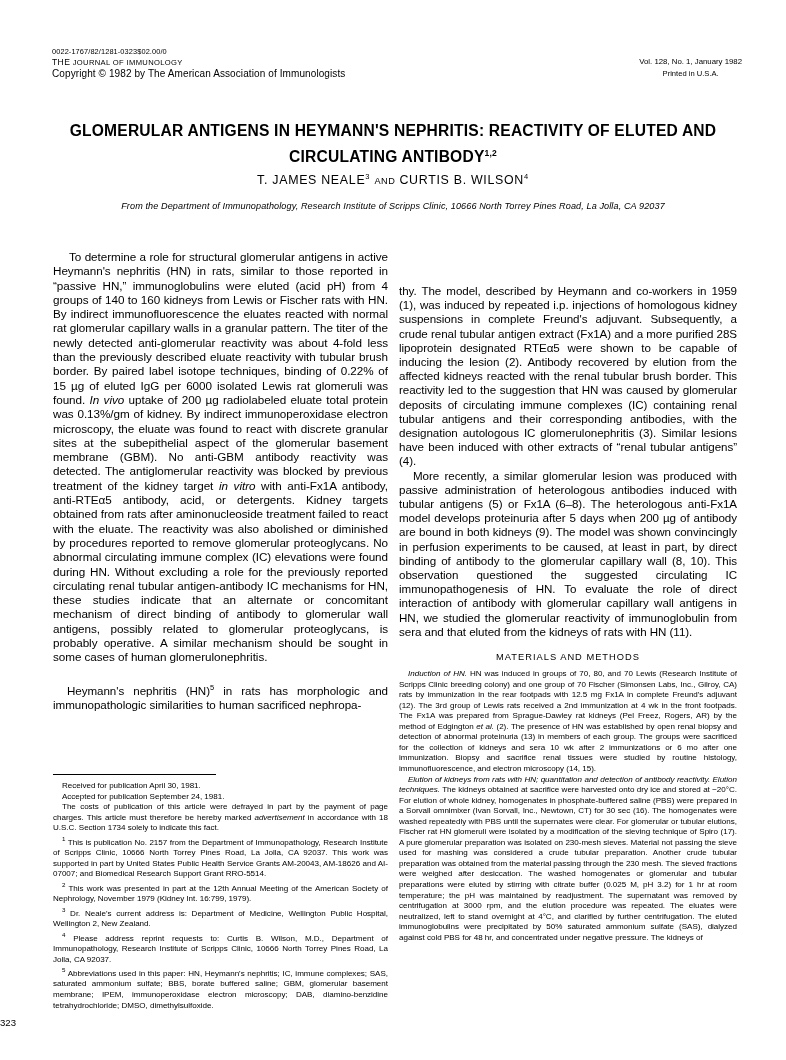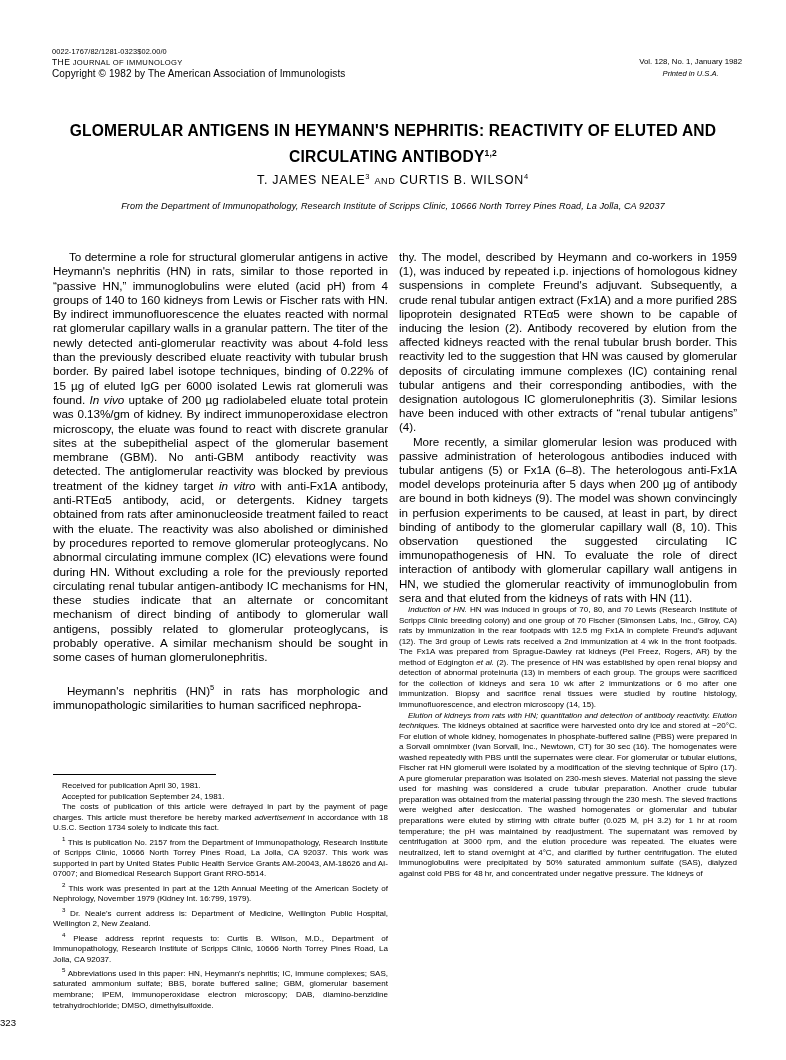--- a/index.html
+++ b/index.html
@@ -46,21 +46,20 @@
   .smallcaps-big { font-size: 8.6px; }
   .masthead-left .line3 { font-size: 10px; }
   .masthead-right {
     position: absolute;
     right: 0; top: 10px;
     text-align: center;
     font-size: 7.8px;
     line-height: 11.5px;
   }
   .masthead-right .printed {
-    font-style: italic;
     font-size: 7.6px;
   }
 
   
   .title {
     position: absolute;
     left: 46px;
     top: 119px;
     width: 694px;
     text-align: center;
@@ -124,20 +123,21 @@
     letter-spacing: -0.05px;
   }
   .abstract .indent { padding-left: 16px; }
   .abstract i { font-style: italic; }
 
   .bodytext {
     font-size: 11.6px;
     line-height: 14.2px;
     text-align: justify;
     letter-spacing: -0.05px;
+    margin-top: 34px;
   }
   .bodytext p {
     margin: 0;
     text-indent: 14px;
   }
   .bodytext p.noindent { text-indent: 0; }
   .bodytext sup {
     font-size: 7.5px;
     vertical-align: super;
   }
@@ -257,20 +257,21 @@
     <p><sup>5</sup><span> Abbreviations used in this paper: HN, Heymann's nephritis; IC, immune complexes; SAS, saturated ammonium sulfate; BBS, borate buffered saline; GBM, glomerular basement membrane; IPEM, immunoperoxidase electron microscopy; DAB, diamino-benzidine tetrahydrochloride; DMSO, dimethylsulfoxide.</span></p>
   </div>
 
   <div class="col-right">
 
     <div class="bodytext">
       <p class="noindent"><span>thy. The model, described by Heymann and co-workers in 1959 (1), was induced by repeated i.p. injections of homologous kidney suspensions in complete Freund's adjuvant. Subsequently, a crude renal tubular antigen extract (Fx1A) and a more purified 28S lipoprotein designated RTEα5 were shown to be capable of inducing the lesion (2). Antibody recovered by elution from the affected kidneys reacted with the renal tubular brush border. This reactivity led to the suggestion that HN was caused by glomerular deposits of circulating immune complexes (IC) containing renal tubular antigens and their corresponding antibodies, with the designation autologous IC glomerulonephritis (3). Similar lesions have been induced with other extracts of “renal tubular antigens” (4).</span></p>
       <p>More recently, a similar glomerular lesion was produced with passive administration of heterologous antibodies induced with tubular antigens (5) or Fx1A (6–8). The heterologous anti-Fx1A model develops proteinuria after 5 days when 200 µg of antibody are bound in both kidneys (9). The model was shown convincingly in perfusion experiments to be caused, at least in part, by direct binding of antibody to the glomerular capillary wall (8, 10). This observation questioned the suggested circulating IC immunopathogenesis of HN. To evaluate the role of direct interaction of antibody with glomerular capillary wall antigens in HN, we studied the glomerular reactivity of immunoglobulin from sera and that eluted from the kidneys of rats with HN (11).</p>
     </div>
 
+    <div class="section-head">MATERIALS AND METHODS</div>
 
     <div class="methods">
       <p><i>Induction of HN.</i><span> HN was induced in groups of 70, 80, and 70 Lewis (Research Institute of Scripps Clinic breeding colony) and one group of 70 Fischer (Simonsen Labs, Inc., Gilroy, CA) rats by immunization in the rear footpads with 12.5 mg Fx1A in complete Freund's adjuvant (12). The 3rd group of Lewis rats received a 2nd immunization at 4 wk in the front footpads. The Fx1A was prepared from Sprague-Dawley rat kidneys (Pel Freez, Rogers, AR) by the method of Edgington </span><i>et al.</i><span> (2). The presence of HN was established by open renal biopsy and detection of abnormal proteinuria (13) in members of each group. The groups were sacrificed for the collection of kidneys and sera 10 wk after 2 immunizations or 6 mo after one immunization. Biopsy and sacrifice renal tissues were studied by routine histology, immunofluorescence, and electron microscopy (14, 15).</span></p>
       <p><i>Elution of kidneys from rats with HN; quantitation and detection of antibody reactivity. Elution techniques.</i><span> The kidneys obtained at sacrifice were harvested onto dry ice and stored at −20°C. For elution of whole kidney, homogenates in phosphate-buffered saline (PBS) were prepared in a Sorvall omnimixer (Ivan Sorvall, Inc., Newtown, CT) for 30 sec (16). The homogenates were washed repeatedly with PBS until the supernates were clear. For glomerular or tubular elutions, Fischer rat HN glomeruli were isolated by a modification of the sieving technique of Spiro (17). A pure glomerular preparation was isolated on 230-mesh sieves. Material not passing the sieve used for mashing was considered a crude tubular preparation. Another crude tubular preparation was obtained from the material passing through the 230 mesh. The sieved fractions were weighed after desiccation. The washed homogenates or glomerular and tubular preparations were eluted by stirring with citrate buffer (0.025 M, pH 3.2) for 1 hr at room temperature; the pH was maintained by readjustment. The supernatant was removed by centrifugation at 3000 rpm, and the elution procedure was repeated. The eluates were neutralized, left to stand overnight at 4°C, and clarified by further centrifugation. The eluted immunoglobulins were precipitated by 50% saturated ammonium sulfate (SAS), dialyzed against cold PBS for 48 hr, and concentrated under negative pressure. The kidneys of</span></p>
     </div>
 
   </div>
 
   <div class="pageno">323</div>
 

